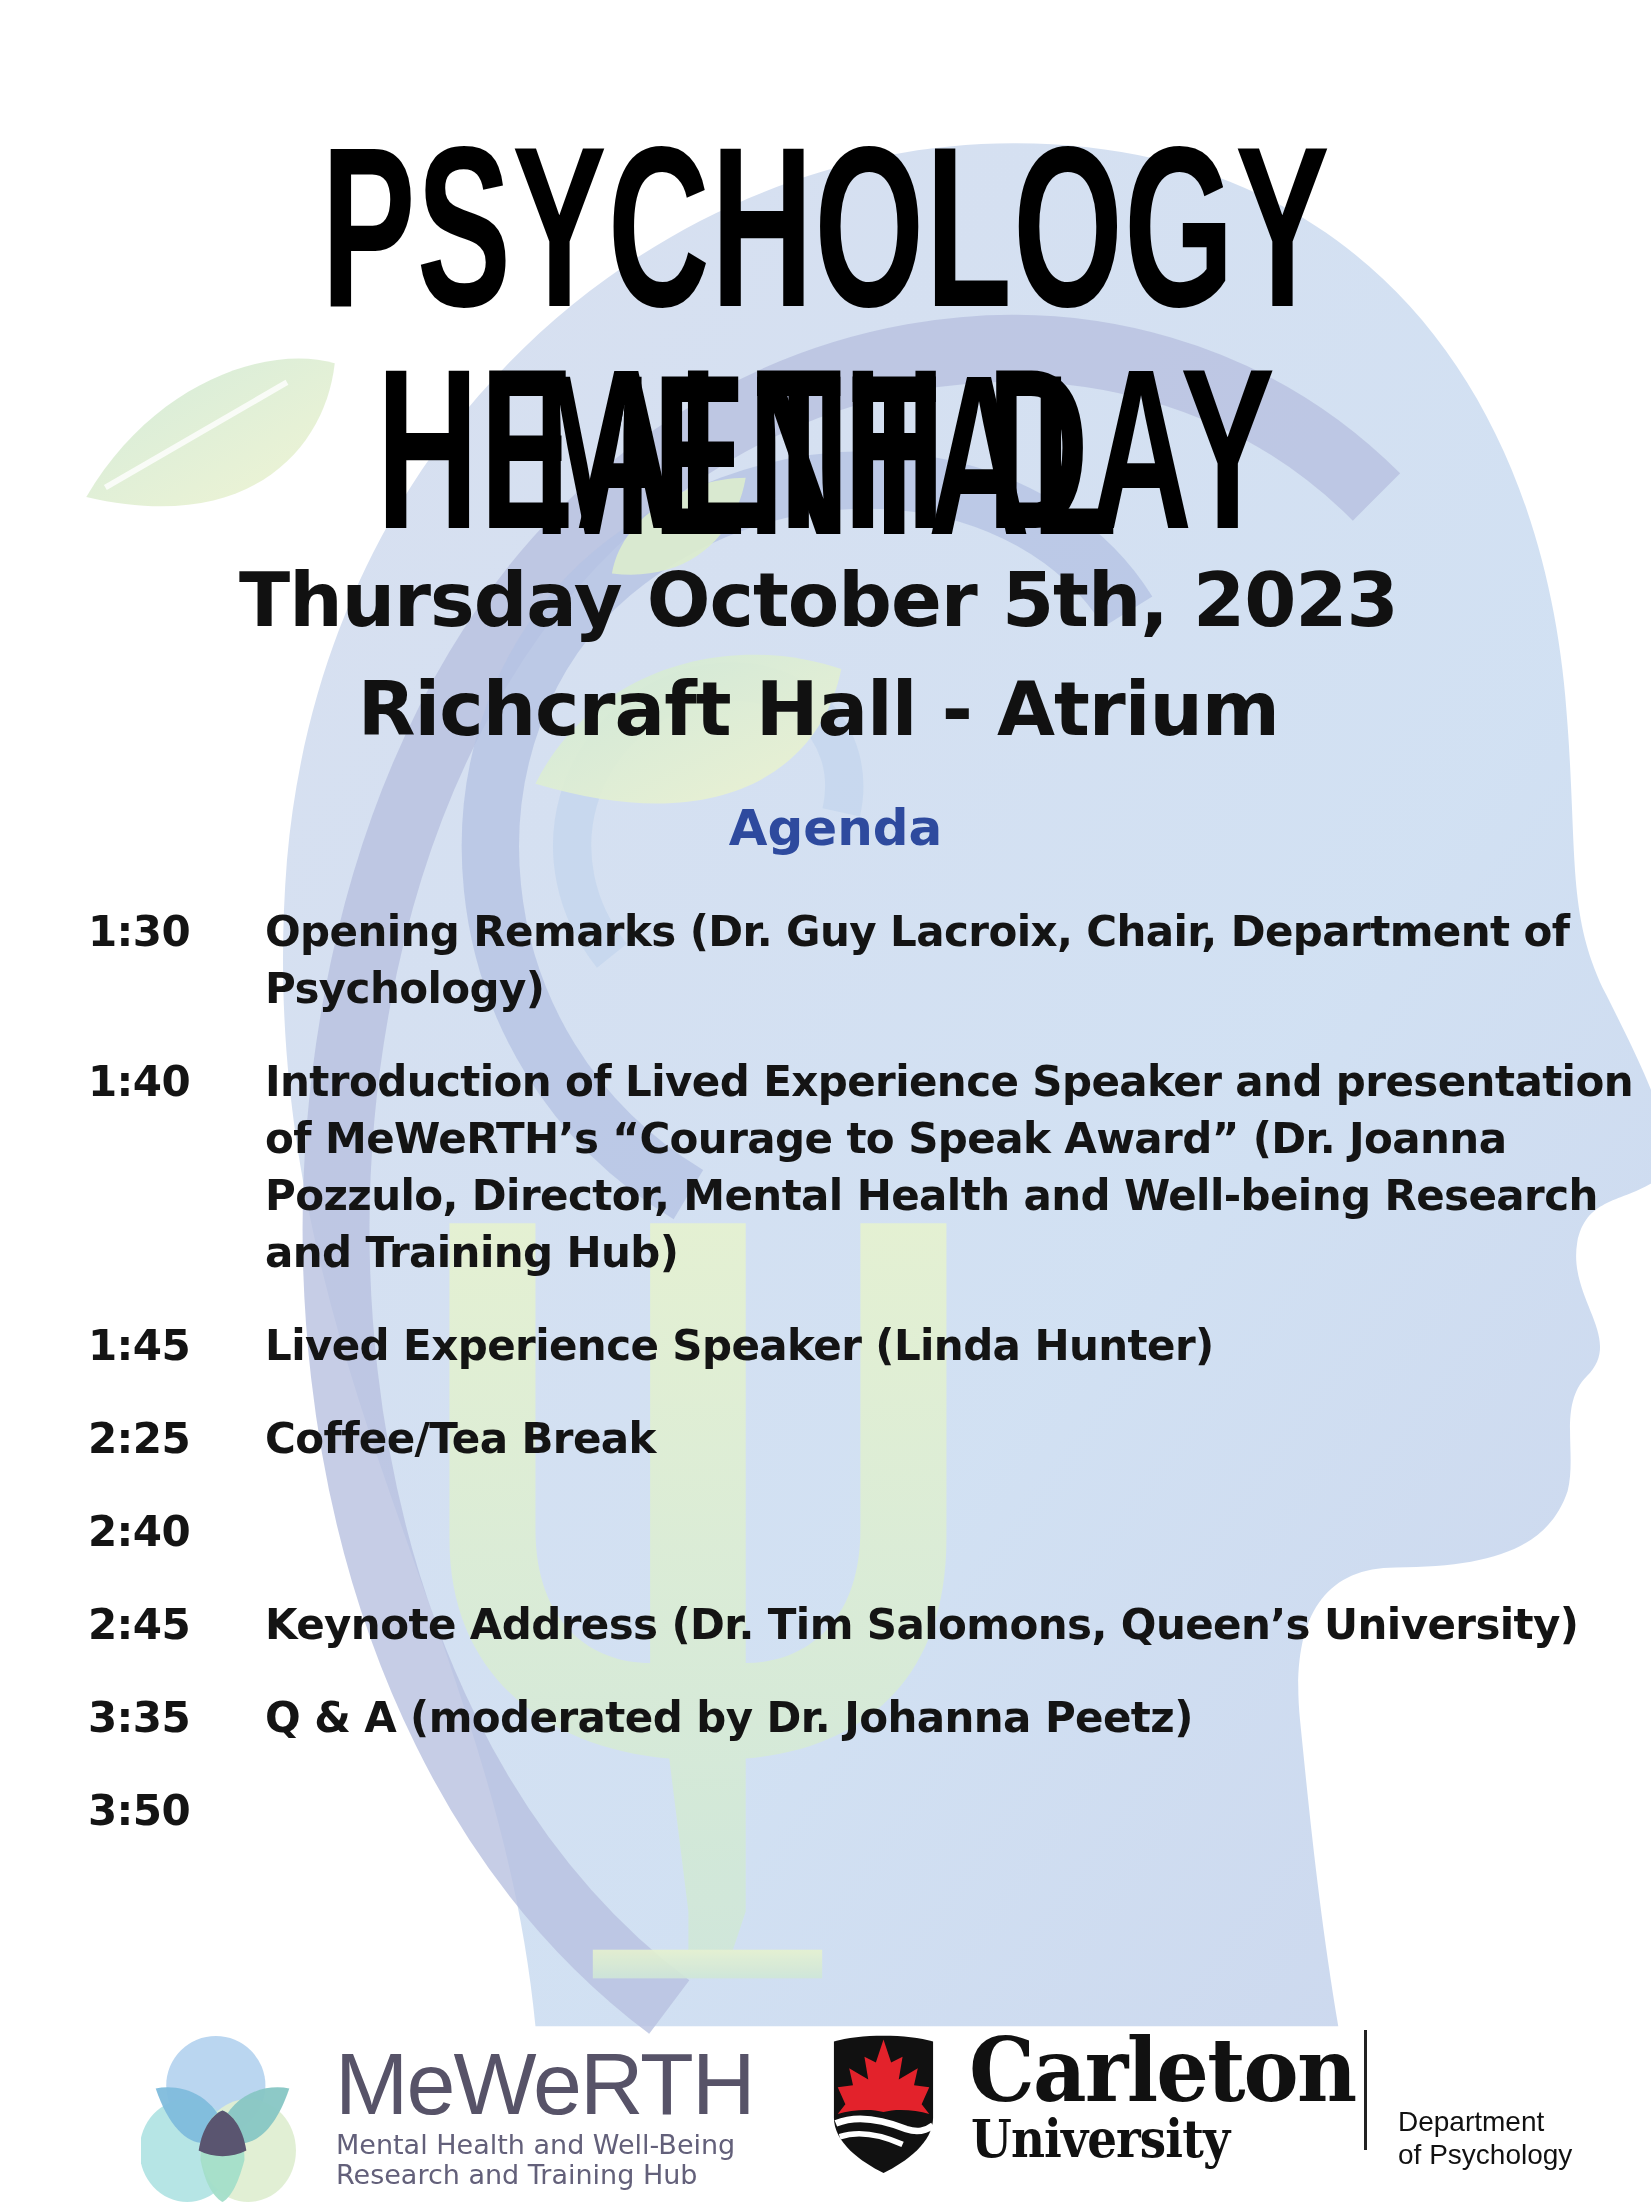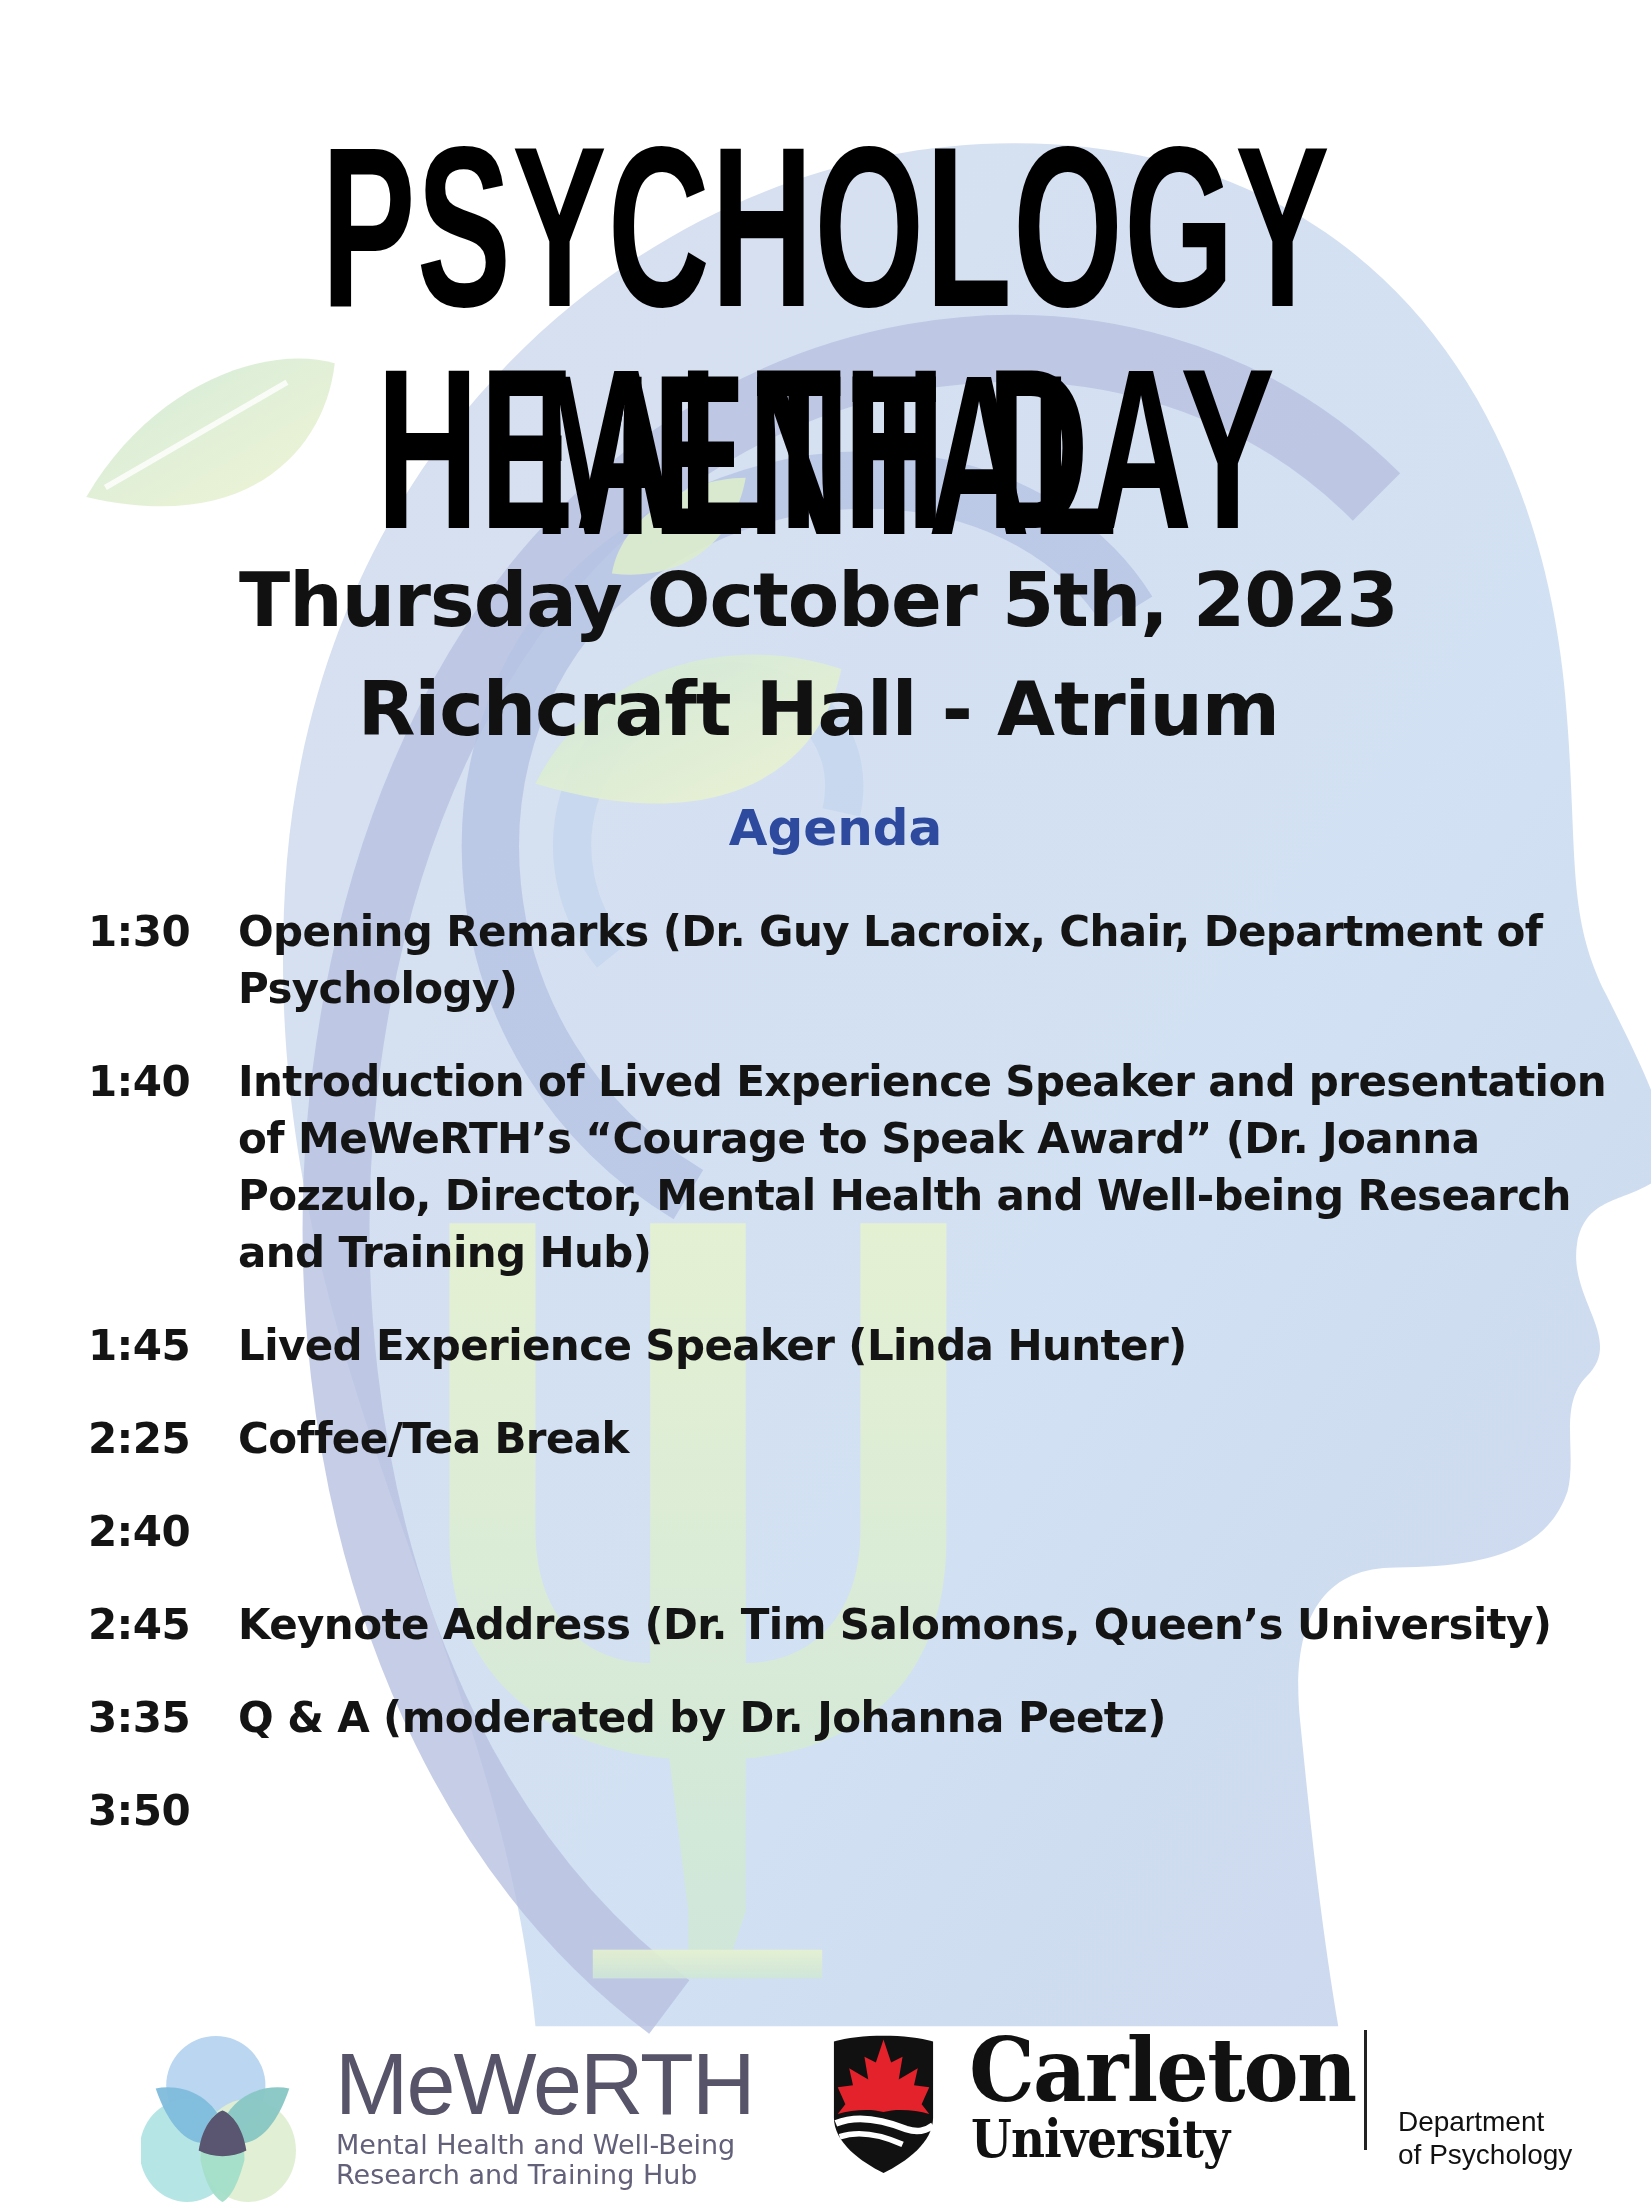--- a/index.html
+++ b/index.html
@@ -12,21 +12,21 @@
   .title-1 { top:113px; }
   .title-2 { top:335px; }
 
   .subline { position:absolute; left:0; width:1652px; text-align:center; font-family:"DejaVu Sans", sans-serif; font-weight:bold; color:#111; font-size:75px; letter-spacing:-1px; }
   .date { top:556px; left:-7.6px; }
   .location { top:665px; left:-7.6px; }
 
   .agenda-heading { position:absolute; top:799px; left:0; width:1671px; text-align:center; font-family:"DejaVu Sans", sans-serif; font-weight:bold; font-size:50px; color:#2e4a9e; }
 
   .agenda { position:absolute; left:88px; top:903px; width:1549px; }
-  .item { display:flex; font-family:"DejaVu Sans", sans-serif; font-weight:bold; font-size:42px; line-height:57px; color:#141414; margin-bottom:36px; letter-spacing:-0.6px; }
+  .item { display:flex; font-family:"DejaVu Sans", sans-serif; font-weight:bold; font-size:42px; line-height:57px; color:#141414; margin-bottom:36px; letter-spacing:-0.6px;gap:27px; }
   .item .time { width:150px; flex:none; }
   .item .desc { width:1376px; }
   .mewerth-logo { position:absolute; left:141px; top:2036px; width:163px; height:166px; }
   .mewerth-name { position:absolute; left:335px; top:2040px; font-family:"Liberation Sans", sans-serif; font-size:88px; color:#575368; letter-spacing:-1.9px; line-height:1; }
   .mewerth-sub { position:absolute; left:336px; top:2130px; width:421px; text-align:left; font-family:"DejaVu Sans", sans-serif; font-size:27px; color:#63607a; line-height:30px; }
 
   .carleton-shield { position:absolute; left:830px; top:2030px; width:107px; height:143px; }
   .carleton-name { position:absolute; left:969px; top:2026px; font-family:"DejaVu Serif", serif; font-weight:bold; font-size:88px; color:#111; letter-spacing:-1.9px; line-height:1; transform:scaleX(0.94); transform-origin:left; }
   .carleton-univ { position:absolute; left:971px; top:2113px; font-family:"DejaVu Serif", serif; font-weight:bold; font-size:52px; color:#111; letter-spacing:-1px; line-height:1; transform:scaleX(0.9); transform-origin:left; }
   .divider { position:absolute; left:1364px; top:2030px; width:2.9px; height:120px; background:#222; }

